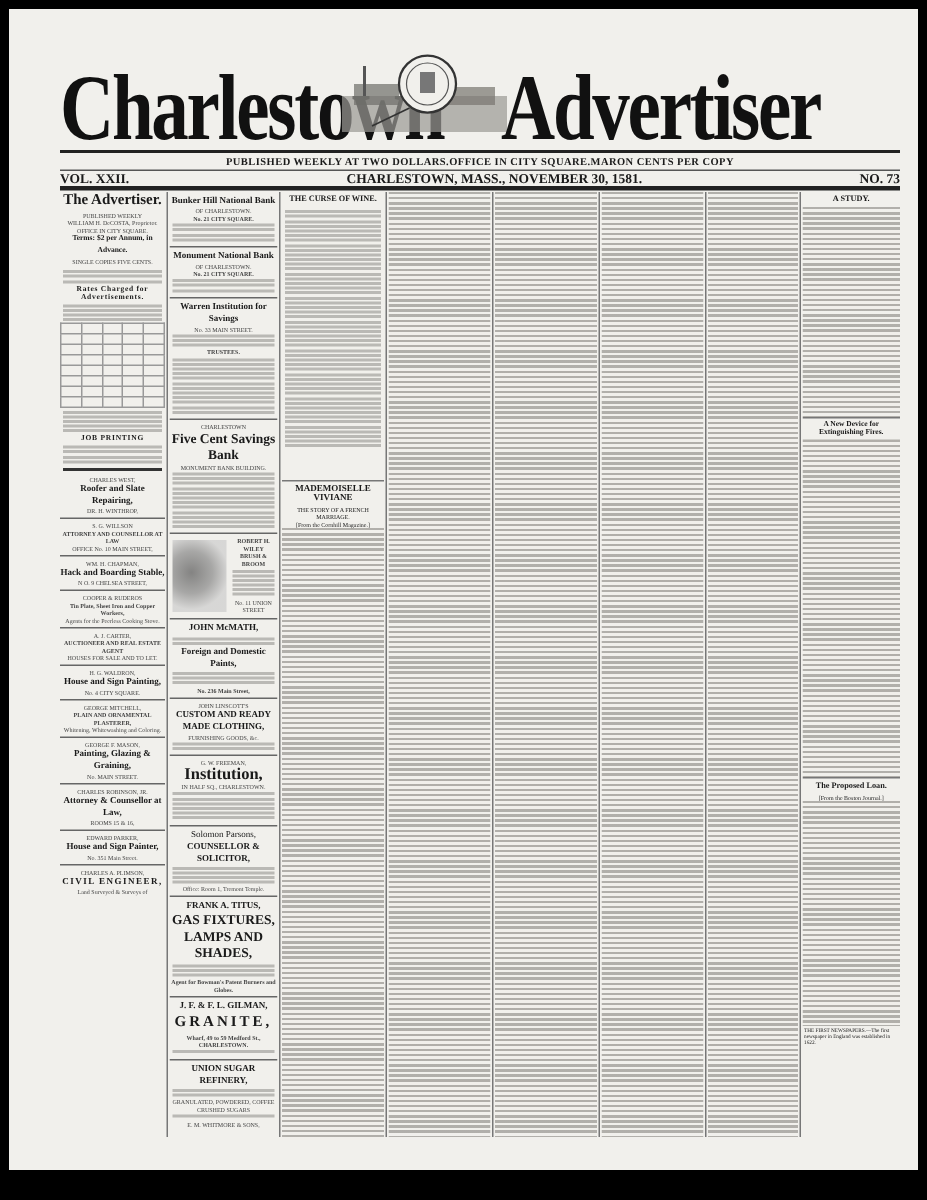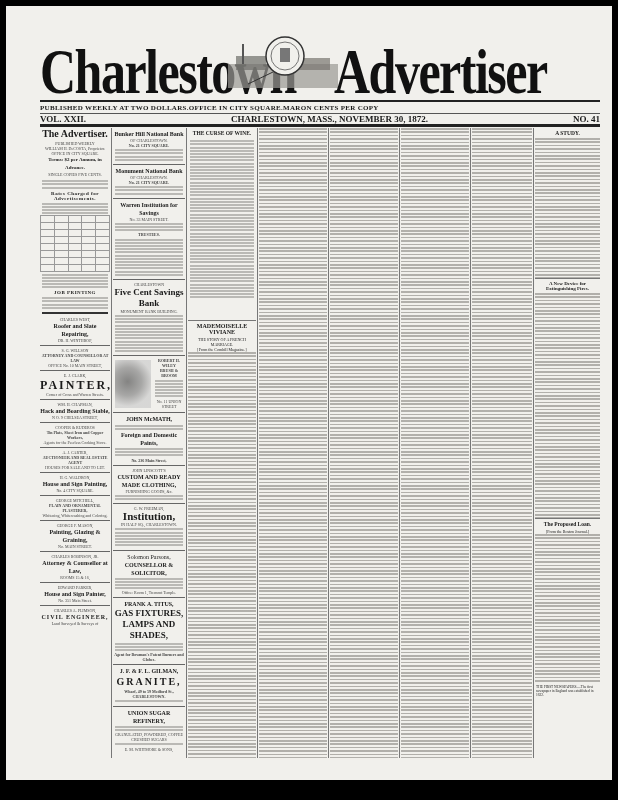--- a/index.html
+++ b/index.html
@@ -5,21 +5,21 @@
   html, body { margin:0; padding:0; }
   body { width:618px; height:800px; background:#000; position:relative; overflow:hidden; font-family:"Liberation Serif", serif; color:#1a1a1a; }
   .page { position:absolute; left:6px; top:6px; width:606px; height:774px; background:#f1f0ec; overflow:hidden; }
   .masthead { position:absolute; left:0; top:0; width:606px; height:118px; }
   .title-left, .title-right { position:absolute; top:34px; font-family:"Liberation Serif", serif; font-weight:bold; font-size:50px; letter-spacing:-1.5px; transform:scaleY(1.25); transform-origin:top left; color:#111; line-height:1; }
   .title-left { left:34px; }
   .title-right { left:328px; }
   .vignette { position:absolute; left:222px; top:28px; width:110px; height:58px; }
   .rule-thick { position:absolute; left:34px; width:560px; height:2px; background:#222; }
   .rule-thin { position:absolute; left:34px; width:560px; height:1px; background:#555; }
-  .subhead { position:absolute; left:34px; width:560px; font-size:7px; font-weight:bold; letter-spacing:0.3px; display:flex; justify-content:flex-start; }
+  .subhead { position:absolute; left:34px; width:560px; font-size:7px; font-weight:bold; letter-spacing:0.3px; display:flex; justify-content:center; }
   .dateline { position:absolute; left:34px; width:560px; font-size:9px; font-weight:bold; display:flex; justify-content:space-between; }
   .columns { position:absolute; left:34px; top:122px; width:560px; height:630px; }
   .col { position:absolute; top:0; height:630px; overflow:hidden; }
   .col-sep { position:absolute; top:0; width:1px; height:630px; background:#777; }
   .ad { border-bottom:1px solid #666; padding:2px 0; text-align:center; }
   .ad .small { font-size:4px; line-height:5px; color:#444; }
   .ad .big { font-size:9px; font-weight:bold; line-height:11px; }
   .ad .xbig { font-size:12px; font-weight:bold; letter-spacing:2px; line-height:14px; }
   .ad .mid { font-size:6px; font-weight:bold; line-height:8px; }
   .txtlines { margin:1px 2px; }
@@ -53,22 +53,22 @@
 
     <div class="rule-thick" style="top:94px;"></div>
     <div class="subhead" style="top:98px;">
       <span>PUBLISHED WEEKLY AT TWO DOLLARS.</span>
       <span>OFFICE IN CITY SQUARE.</span>
       <span>MARON CENTS PER COPY</span>
     </div>
     <div class="rule-thin" style="top:107px;"></div>
     <div class="dateline" style="top:108px;">
       <span>VOL. XXII.</span>
-      <span>CHARLESTOWN, MASS., NOVEMBER 30, 1872.</span>
-      <span>NO. 41</span>
+      <span>CHARLESTOWN, MASS., NOVEMBER 30, 1581.</span>
+      <span>NO. 73</span>
     </div>
     <div class="rule-thick" style="top:118px; height:3px;"></div>
   </div>
 
   <div class="columns">
 
     <div class="col" style="left:0; width:70px;">
       <div class="col-title">The Advertiser.</div>
       <div class="ad" style="border:none;">
         <div class="small">PUBLISHED WEEKLY</div>
@@ -168,25 +168,20 @@
         <div class="small">CHARLES WEST,</div>
         <div class="mid">Roofer and Slate Repairing,</div>
         <div class="small">DR. H. WINTHROP,</div>
       </div>
       <div class="ad">
         <div class="small">S. G. WILLSON</div>
         <div class="small" style="font-weight:bold;">ATTORNEY AND COUNSELLOR AT LAW</div>
         <div class="small">OFFICE No. 10 MAIN STREET,</div>
       </div>
       <div class="ad">
-        <div class="small">E. J. CLARK,</div>
-        <div class="xbig">PAINTER,</div>
-        <div class="small">Corner of Cross and Warren Streets.</div>
-      </div>
-      <div class="ad">
         <div class="small">WM. H. CHAPMAN,</div>
         <div class="mid">Hack and Boarding Stable,</div>
         <div class="small">N O. 9 CHELSEA STREET,</div>
       </div>
       <div class="ad">
         <div class="small">COOPER &amp; RUDEROS</div>
         <div class="small" style="font-weight:bold;">Tin Plate, Sheet Iron and Copper Workers,</div>
         <div class="small">Agents for the Peerless Cooking Stove.</div>
       </div>
       <div class="ad">

